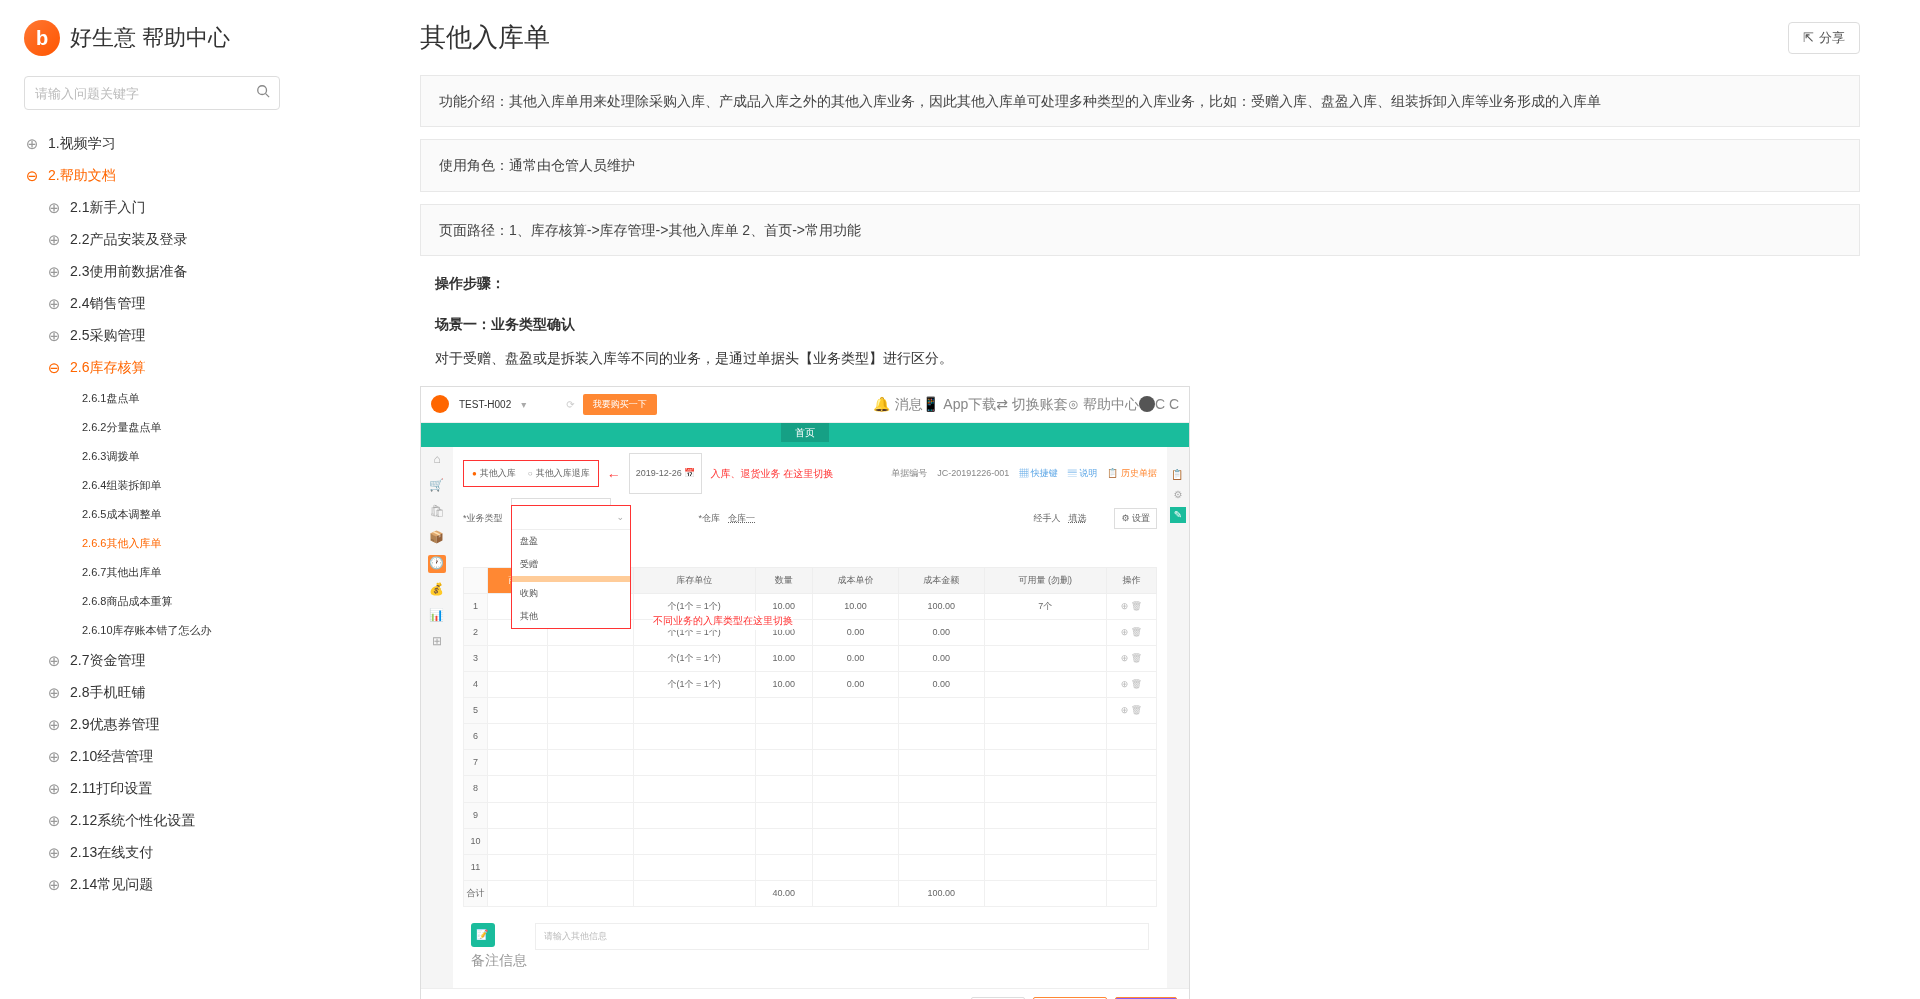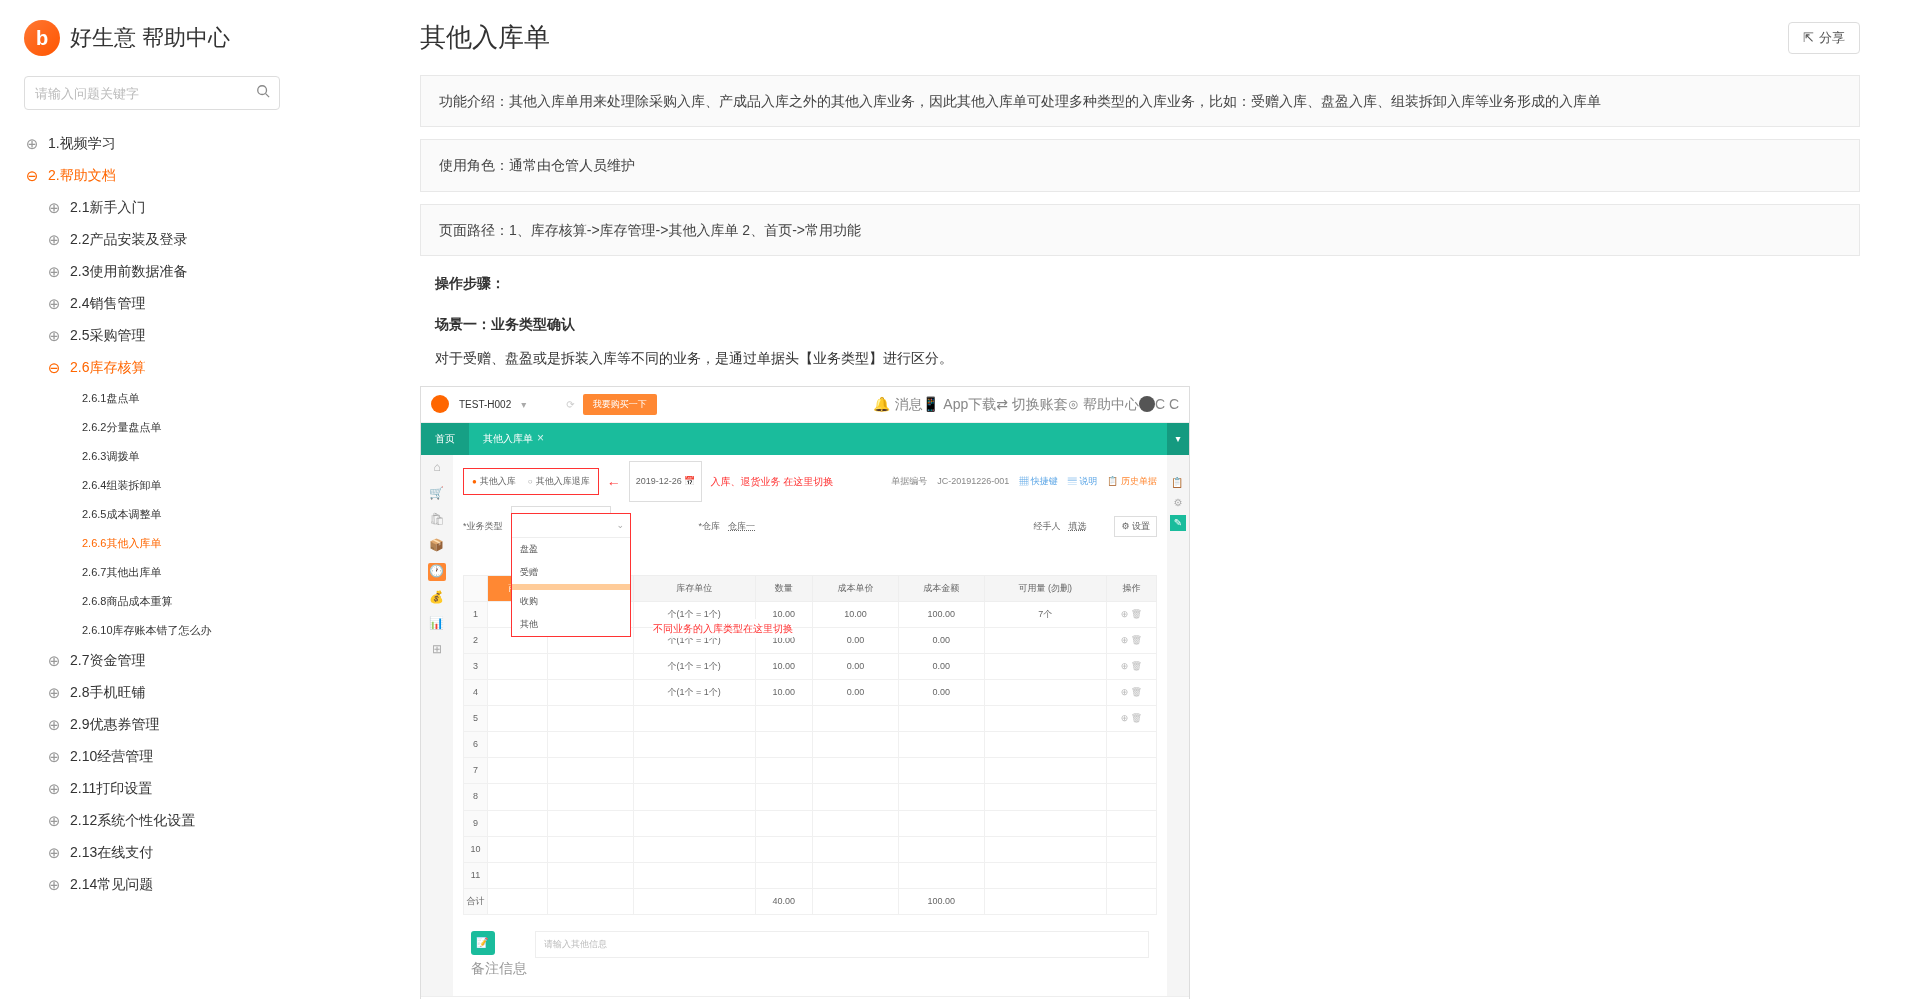--- a/index.html
+++ b/index.html
@@ -41,21 +41,21 @@
 
 .embed-shot { border: 1px solid #ddd; margin: 14px 0 20px; width: 770px; font-size: 10px; background: #fff; }
 .es-top { background: #fff; display: flex; align-items: center; padding: 4px 10px; gap: 10px; border-bottom: 1px solid #eee; }
 .es-logo { width: 18px; height: 18px; border-radius: 50%; background: #ff6600; }
 .es-test { color: #333; font-size: 10px; }
 .es-toolbar { display: flex; align-items: center; gap: 8px; margin-left: 30px; }
 .es-orange-btn { background: #ff8833; color: #fff; padding: 2px 10px; border-radius: 2px; font-size: 9px; }
 .es-top-right { margin-left: auto; display: flex; color: #888; font-size: 14px; align-items: center; }
 .es-avatar { width: 16px; height: 16px; border-radius: 50%; background: #555; }
 
-.es-tabs { background: #1abc9c; display: flex; align-items: center; padding: 0; height: 32px; color: #fff; font-size: 10px; }
+.es-tabs { background: #1abc9c; display: flex; align-items: center; padding: 0; height: 24px; color: #fff; font-size: 10px; flex-direction: column; }
 .es-tab { padding: 0 14px; height: 100%; display: flex; align-items: center; gap: 4px; }
 .es-tab.home { background: #16a085; }
 .es-tab-close { color: #fff; opacity: 0.8; font-size: 12px; }
 .es-tabs-right { margin-left: auto; background: #159a80; width: 22px; height: 100%; display: flex; align-items: center; justify-content: center; }
 
 .es-body { display: flex; }
 .es-side { width: 32px; background: #f5f5f5; display: flex; flex-direction: column; align-items: center; padding-top: 4px; gap: 8px; }
 .es-side-icon { width: 18px; height: 18px; display: flex; align-items: center; justify-content: center; color: #aaa; font-size: 12px; }
 .es-side-icon.active { background: #ff8833; color: #fff; border-radius: 2px; }
 .es-content { flex: 1; padding: 6px 10px; position: relative; }

